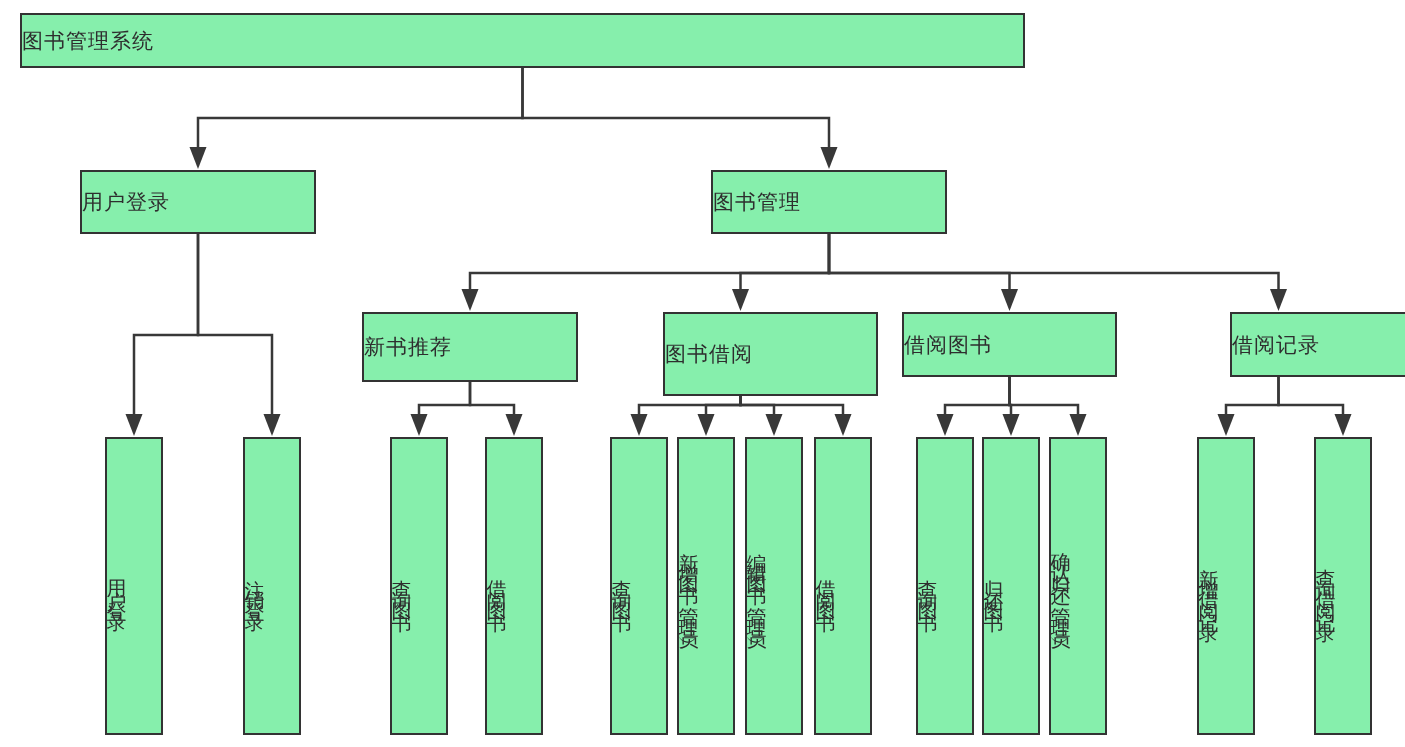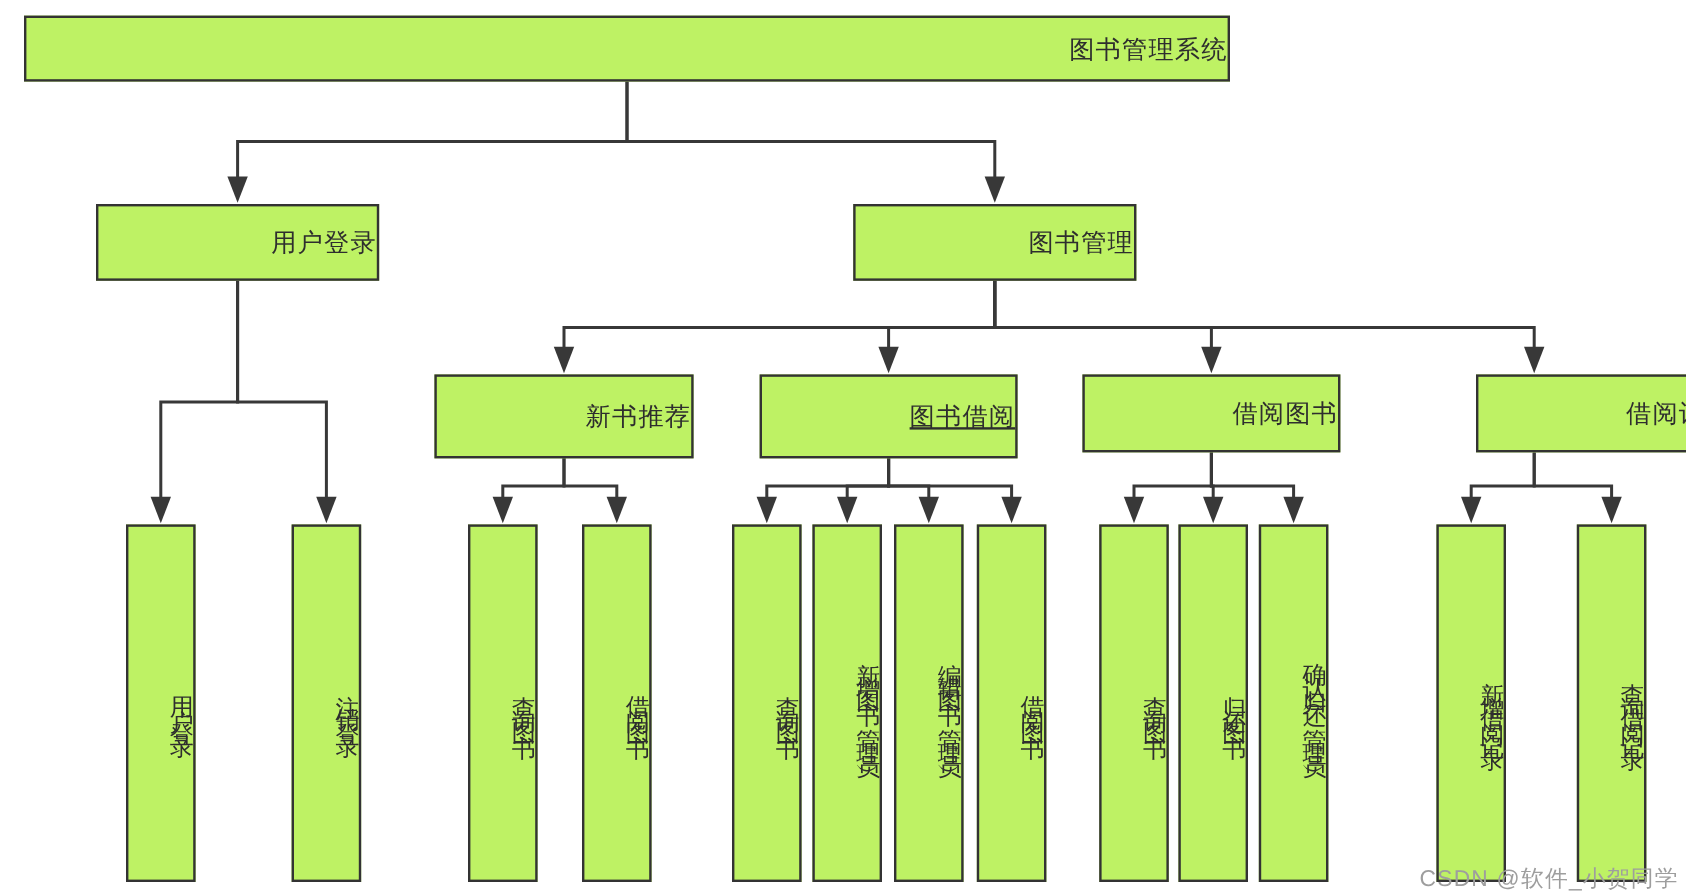--- a/index.html
+++ b/index.html
@@ -28,24 +28,24 @@
     fill: none;
   }
   #wires polygon {
     fill: var(--line, #383838);
     stroke: none;
   }
   .node {
     position: absolute;
     box-sizing: border-box;
     border: 2.5px solid var(--border, #333333);
-    background: #bef264;
+    background: #86efac;
     display: flex;
     align-items: center;
-    justify-content: flex-end;
+    justify-content: flex-start;
     color: var(--text, #2e2e2e);
   }
   .node.h .label {
     font-size: 21px;
     letter-spacing: 1px;
     white-space: nowrap;
   }
   .node.v .label {
     writing-mode: vertical-rl;
     text-orientation: mixed;
@@ -108,27 +108,27 @@
       <path d="M 1278.5 377 V 405 H 1343 V 417"></path>
       <polygon points="1343,436 1334.5,414 1351.5,414"></polygon>
     </svg>
   <div id="nodes">
       <div class="node h" style="left: 20px; top: 13px; width: 1005px; height: 55px;">
         <span class="label">图书管理系统</span>
       </div>
       <div class="node h" style="left: 80px; top: 170px; width: 236px; height: 64px;">
         <span class="label">用户登录</span>
       </div>
-      <div class="node h" style="left: 711px; top: 170px; width: 236px; height: 64px; padding-left: 12px;">
+      <div class="node h" style="left: 711px; top: 170px; width: 236px; height: 64px;">
         <span class="label">图书管理</span>
       </div>
       <div class="node h" style="left: 362px; top: 312px; width: 216px; height: 70px;">
         <span class="label">新书推荐</span>
       </div>
-      <div class="node h" style="left: 633px; top: 312px; width: 215px; height: 70px; text-decoration: underline;">
+      <div class="node h" style="left: 663px; top: 312px; width: 215px; height: 84px;">
         <span class="label">图书借阅</span>
       </div>
       <div class="node h" style="left: 902px; top: 312px; width: 215px; height: 65px;">
         <span class="label">借阅图书</span>
       </div>
       <div class="node h" style="left: 1230px; top: 312px; width: 215px; height: 65px;">
         <span class="label">借阅记录</span>
       </div>
       <div class="node v" style="left: 105px; top: 437px; width: 58px; height: 298px;">
         <span class="label">用户登录</span>
@@ -163,14 +163,13 @@
       <div class="node v" style="left: 1049px; top: 437px; width: 58px; height: 298px;">
         <span class="label">确认归还（管理员）</span>
       </div>
       <div class="node v" style="left: 1197px; top: 437px; width: 58px; height: 298px;">
         <span class="label">新增借阅记录</span>
       </div>
       <div class="node v" style="left: 1314px; top: 437px; width: 58px; height: 298px;">
         <span class="label">查询借阅记录</span>
       </div>
     </div>
-  <span class="watermark">CSDN @软件_小贺同学</span>
 </div>
 
 </body></html>

